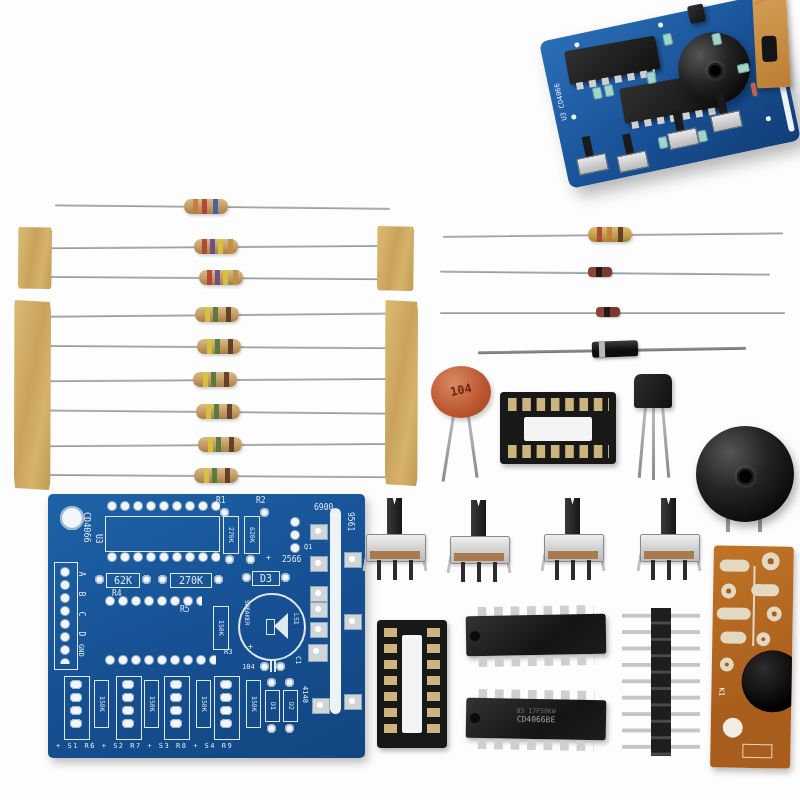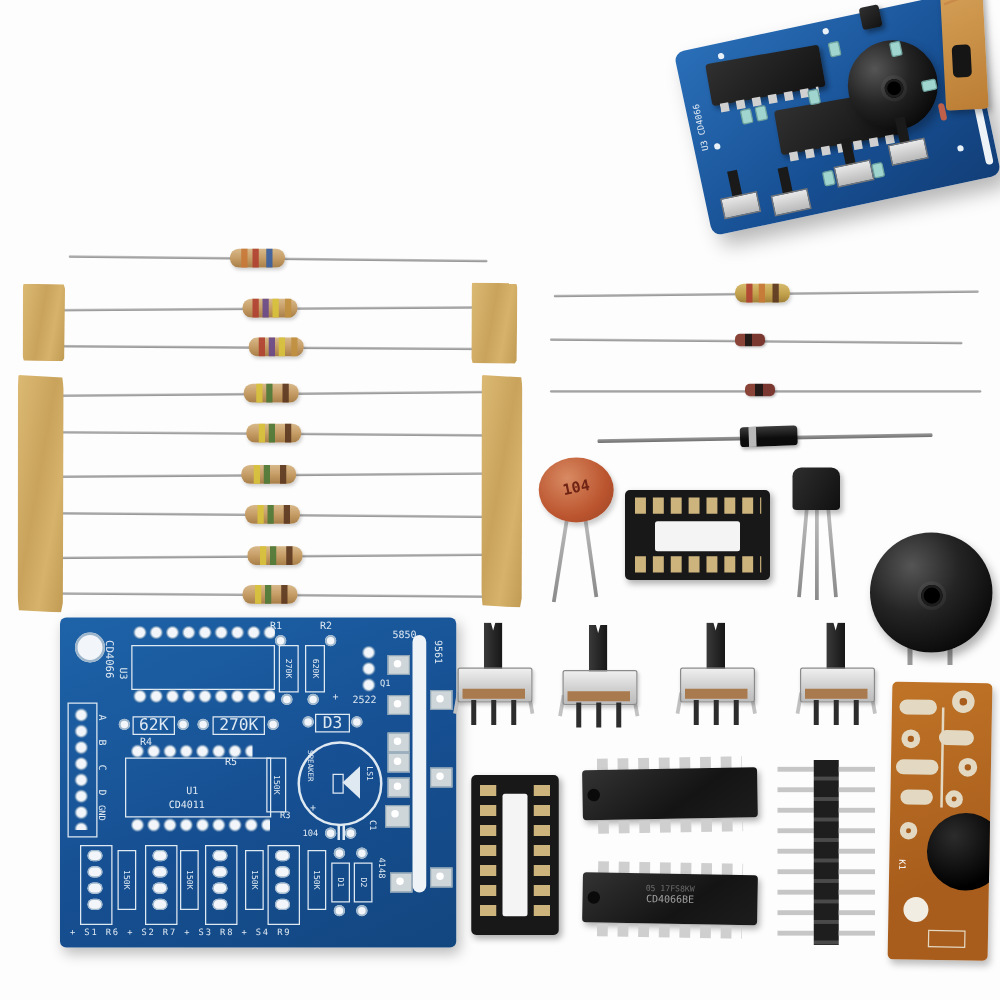--- a/index.html
+++ b/index.html
@@ -26,21 +26,21 @@
           background:linear-gradient(90deg,#8a4438 0 8px,#241a18 8px 14px,#7a3830 14px);box-shadow:1px 1px 2px rgba(0,0,0,.25);}
   .dbig{position:absolute;width:46px;height:16px;border-radius:3px;background:linear-gradient(180deg,#3c3c3c,#0c0c0c 60%);
         box-shadow:1px 2px 3px rgba(0,0,0,.3);}
   .dbig .ring{position:absolute;left:7px;top:0;width:6px;height:100%;background:#b9b9b9;}
 
   
   .pcb{background:linear-gradient(155deg,#1e63a8,#164f92 55%,#12467f);border-radius:5px;
        box-shadow:3px 5px 10px rgba(0,0,0,.25);color:#dfe9f2;}
   .silk{position:absolute;color:#dfe9f2;font-size:8px;line-height:1;white-space:nowrap;}
   .silk.v{writing-mode:vertical-rl;}
-  .hbox{position:absolute;border:1px solid #dfe9f2;color:#dfe9f2;font-size:13px;line-height:1;
+  .hbox{position:absolute;border:1px solid #dfe9f2;color:#dfe9f2;font-size:10px;line-height:1;
         display:flex;align-items:center;justify-content:center;}
   .vbox{position:absolute;border:1px solid #dfe9f2;color:#dfe9f2;font-size:6.5px;
         writing-mode:vertical-rl;display:flex;align-items:center;justify-content:center;}
   .hole{position:absolute;width:9px;height:9px;border-radius:50%;background:#f2f6fa;box-shadow:inset 0 0 0 1.5px #9db6cc;}
   .hole.big{width:24px;height:24px;box-shadow:inset 0 0 0 2px #9db6cc;}
   .hrow{position:absolute;height:12px;background-image:radial-gradient(circle at 6px 6px,#f2f6fa 3.5px,#8aa7c2 4.5px,transparent 5.5px);
         background-size:13px 12px;background-repeat:repeat-x;}
   .hcol{position:absolute;width:12px;background-image:radial-gradient(circle at 6px 6px,#f2f6fa 3.5px,#8aa7c2 4.5px,transparent 5.5px);
         background-size:12px 13px;background-repeat:repeat-y;}
   .outline{position:absolute;border:1px solid #dfe9f2;}
@@ -302,24 +302,24 @@
 
     <div class="silk" style="left:168px;top:3px">R1</div>
     <div class="silk" style="left:208px;top:3px">R2</div>
     <div class="hole" style="left:172px;top:14px"></div>
     <div class="hole" style="left:212px;top:14px"></div>
     <div class="vbox" style="left:175px;top:22px;width:14px;height:36px">270K</div>
     <div class="vbox" style="left:196px;top:22px;width:14px;height:36px">620K</div>
     <div class="hole" style="left:177px;top:61px"></div>
     <div class="hole" style="left:198px;top:61px"></div>
 
-    <div class="silk" style="left:266px;top:10px">5850</div>
+    <div class="silk" style="left:266px;top:10px">6900</div>
     <div class="hcol" style="left:241px;top:22px;height:38px"></div>
     <div class="silk" style="left:256px;top:50px;font-size:7px">Q1</div>
-    <div class="silk" style="left:234px;top:62px">2522</div>
+    <div class="silk" style="left:234px;top:62px">2566</div>
     <div class="silk" style="left:218px;top:60px">+</div>
 
     <div class="hole" style="left:47px;top:81px"></div>
     <div class="hbox" style="left:58px;top:79px;width:32px;height:13px">62K</div>
     <div class="hole" style="left:94px;top:81px"></div>
     <div class="silk" style="left:64px;top:96px">R4</div>
     <div class="hole" style="left:110px;top:81px"></div>
     <div class="hbox" style="left:122px;top:79px;width:40px;height:13px">270K</div>
     <div class="hole" style="left:166px;top:81px"></div>
     <div class="silk" style="left:132px;top:112px">R5</div>
@@ -329,24 +329,20 @@
 
     <div class="outline" style="left:6px;top:68px;width:22px;height:106px"></div>
     <div class="hcol" style="left:11px;top:72px;height:98px"></div>
     <div class="silk" style="left:31px;top:76px;transform:rotate(90deg)">A</div>
     <div class="silk" style="left:31px;top:96px;transform:rotate(90deg)">B</div>
     <div class="silk" style="left:31px;top:116px;transform:rotate(90deg)">C</div>
     <div class="silk" style="left:31px;top:136px;transform:rotate(90deg)">D</div>
     <div class="silk v" style="left:29px;top:150px;font-size:7px">GND</div>
 
     <div class="hrow" style="left:56px;top:101px;width:98px"></div>
-    <div class="outline" style="left:52px;top:112px;width:115px;height:46px">
-      <div class="silk" style="left:48px;top:22px">U1</div>
-      <div class="silk" style="left:34px;top:33px">CD4011</div>
-    </div>
     <div class="hrow" style="left:56px;top:160px;width:112px"></div>
 
     <div class="vbox" style="left:165px;top:112px;width:14px;height:42px">150K</div>
 
     <div class="abs" style="left:190px;top:99px;width:64px;height:64px;border:2px solid #dfe9f2;border-radius:50%">
       <div class="silk v" style="left:4px;top:5px;font-size:6px">SPEAKER</div>
       <div class="abs" style="left:26px;top:24px;width:7px;height:14px;border:1.5px solid #dfe9f2"></div>
       <div class="abs" style="left:34px;top:18px;width:0;height:0;border-top:13px solid transparent;border-bottom:13px solid transparent;border-right:14px solid #dfe9f2"></div>
       <div class="silk v" style="left:52px;top:18px;font-size:6.5px">LS1</div>
       <div class="silk" style="left:8px;top:48px">+</div>

